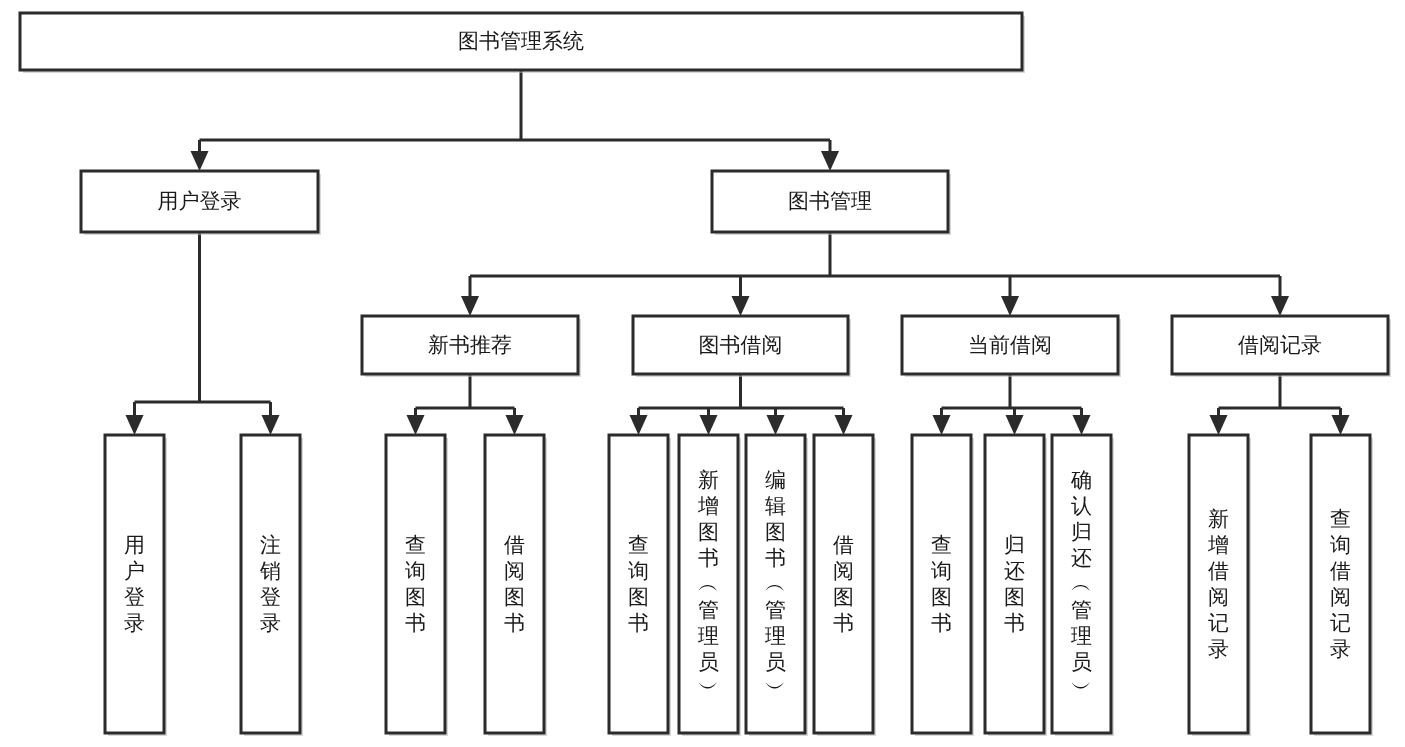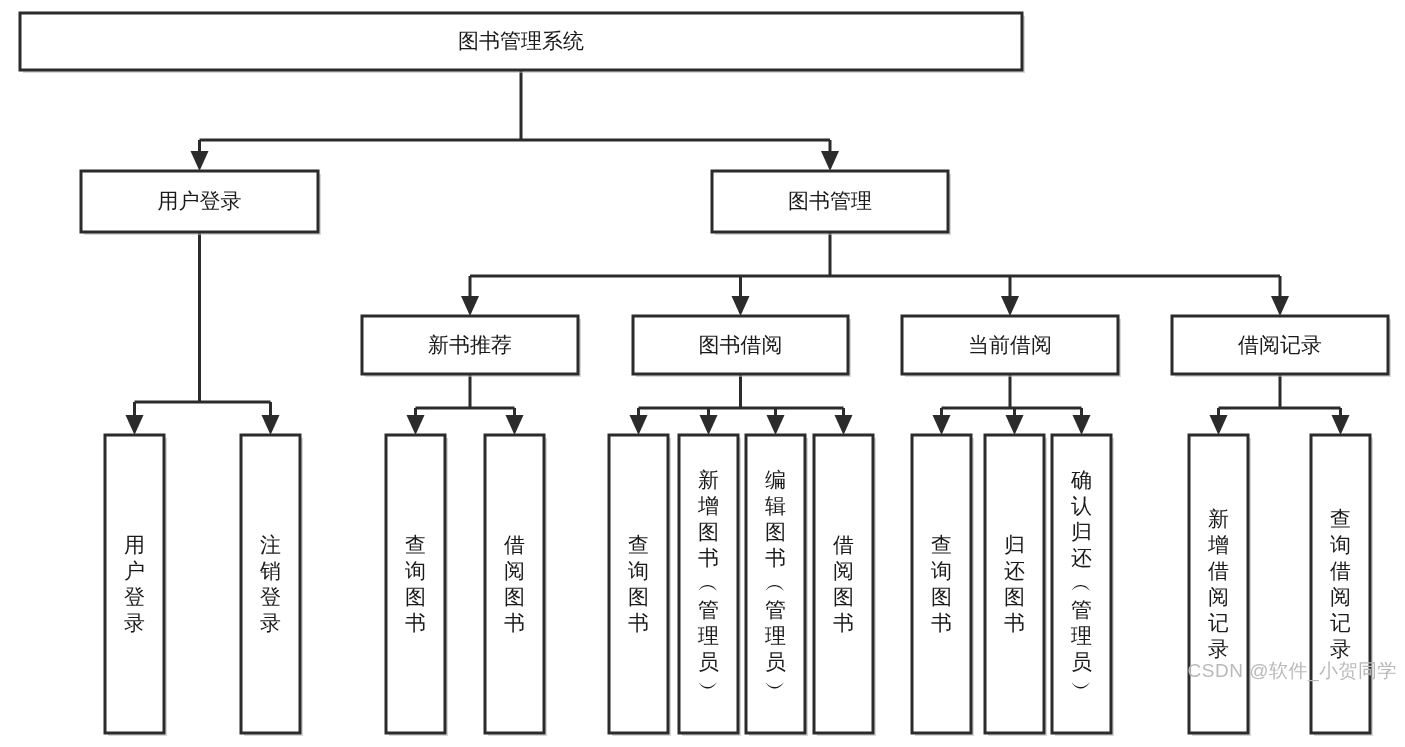--- a/index.html
+++ b/index.html
@@ -243,14 +243,13 @@
           <rect x="1189" y="435" width="59" height="298" class="node-box"></rect>
           <text x="1218.5" y="520" class="node-label-v"><tspan x="1218.5" dy="0">新</tspan><tspan x="1218.5" dy="26">增</tspan><tspan x="1218.5" dy="26">借</tspan><tspan x="1218.5" dy="26">阅</tspan><tspan x="1218.5" dy="26">记</tspan><tspan x="1218.5" dy="26">录</tspan></text>
         </g>
         <g>
           <rect x="1314" y="438" width="59" height="298" class="node-box-shadow"></rect>
           <rect x="1311" y="435" width="59" height="298" class="node-box"></rect>
           <text x="1340.5" y="520" class="node-label-v"><tspan x="1340.5" dy="0">查</tspan><tspan x="1340.5" dy="26">询</tspan><tspan x="1340.5" dy="26">借</tspan><tspan x="1340.5" dy="26">阅</tspan><tspan x="1340.5" dy="26">记</tspan><tspan x="1340.5" dy="26">录</tspan></text>
         </g>
       </g>
   </svg>
-  <div class="watermark">CSDN @软件_小贺同学</div>
 </div>
 
 </body></html>

